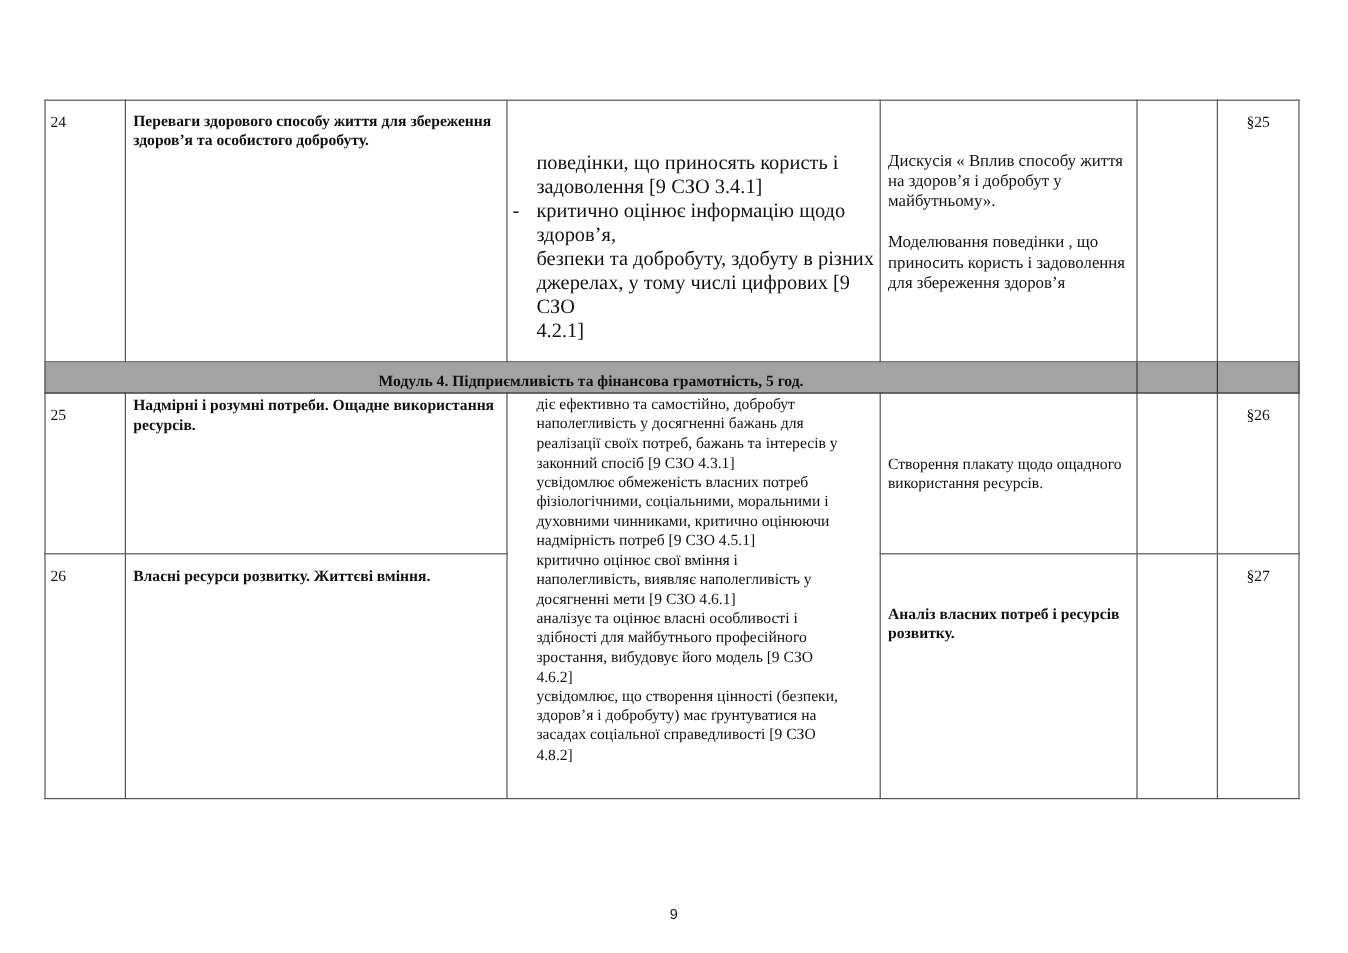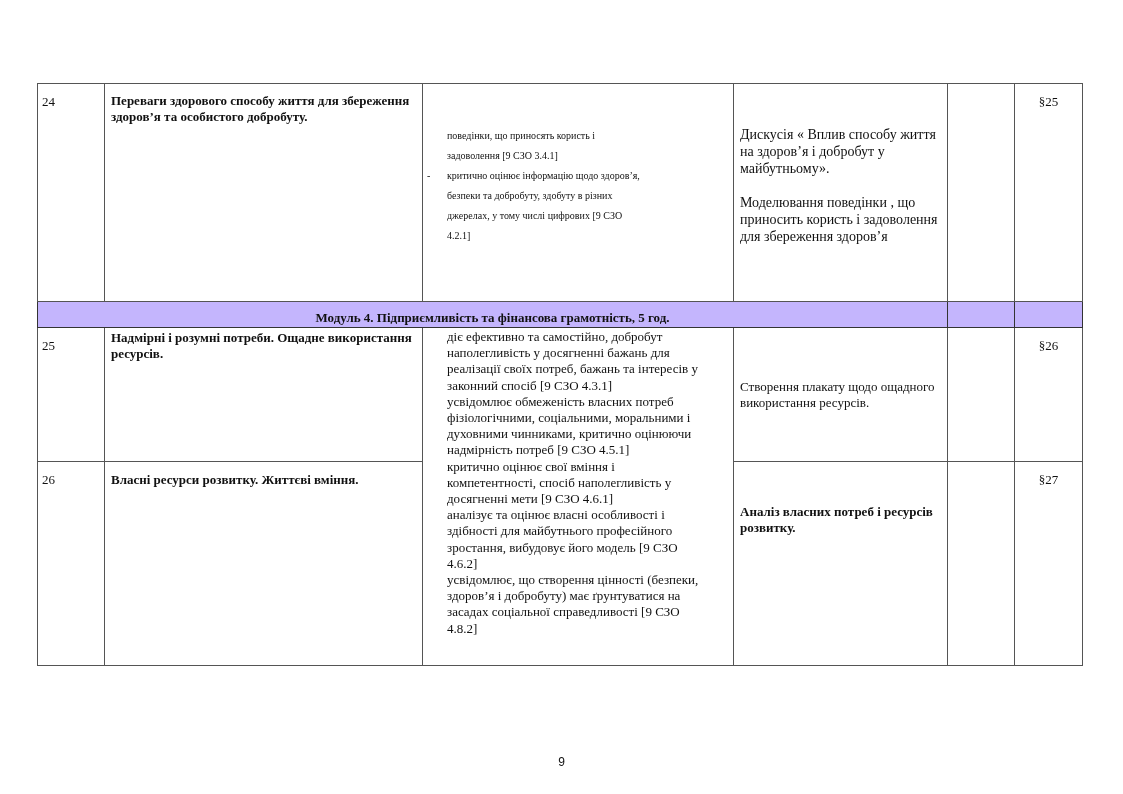--- a/index.html
+++ b/index.html
@@ -8,21 +8,21 @@
     .page { position: absolute; left: 0; top: 0; width: 1123px; height: 662px; }
     table.plan { position: absolute; left: 37px; top: 83px; border-collapse: collapse;
                  table-layout: fixed; width: 1045px; }
     table.plan td { border: 1.5px solid #555; vertical-align: top; padding: 0; font-size: 13px; line-height: 16px; }
     .num { padding: 10px 4px 0 4px !important; font-size: 12px; }
     .topic { padding: 9px 6px 0 6px !important; font-weight: bold; font-size: 13px; line-height: 16px; }
     .comp { padding: 0 4px 0 24px !important; position: relative; }
     .comp .line { display: block; }
     .act { padding: 0 6px !important; }
     .ref { padding: 10px 6px 0 6px !important; font-size: 13px; text-align: center; }
-    tr.module td { background: #c4b5fd; border-color: #333; height: 24px; }
+    tr.module td { background: #a3a3a3; border-color: #333; height: 24px; }
     tr.module td.title { text-align: center; font-weight: bold; font-size: 13px; vertical-align: bottom;
                          padding: 0 0 1px 0 !important; }
     .dash { position: absolute; left: 4px; }
     .page-number { position: absolute; left: 0; width: 1123px; top: 755px; text-align: center;
                    font-family: "Liberation Sans", "DejaVu Sans", sans-serif; font-size: 12px; }
   </style>
 </head>
 <body>
 
 <div class="page">
@@ -34,21 +34,21 @@
       <col style="width:214px">
       <col style="width:67px">
       <col style="width:68px">
     </colgroup>
 
     <tbody>
         <tr style="height:218px">
       <td class="num">24</td>
       <td class="topic">Переваги здорового способу життя для збереження здоров’я та особистого добробуту.</td>
       <td class="comp">
-        <div style="padding-top:42px; line-height:20px; font-size:10px;">
+        <div style="padding-top:42px; line-height:20px; font-size:17px;">
           <span class="line">поведінки, що приносять користь і</span>
           <span class="line">задоволення [9 СЗО 3.4.1]</span>
           <span class="line" style="position:relative;">
             <span class="dash" style="left:-20px;">-</span>
             <span>критично оцінює інформацію щодо здоров’я,</span>
           </span>
           <span class="line">безпеки та добробуту, здобуту в різних</span>
           <span class="line">джерелах, у тому числі цифрових [9 СЗО</span>
           <span class="line">4.2.1]</span>
         </div>
@@ -76,21 +76,21 @@
         <div style="padding-top:1px; font-size:13px; line-height:16.2px;">
           <span class="line">діє ефективно та самостійно, добробут</span>
           <span class="line">наполегливість у досягненні бажань для</span>
           <span class="line">реалізації своїх потреб, бажань та інтересів у</span>
           <span class="line">законний спосіб [9 СЗО 4.3.1]</span>
           <span class="line">усвідомлює обмеженість власних потреб</span>
           <span class="line">фізіологічними, соціальними, моральними і</span>
           <span class="line">духовними чинниками, критично оцінюючи</span>
           <span class="line">надмірність потреб [9 СЗО 4.5.1]</span>
           <span class="line">критично оцінює свої вміння і</span>
-          <span class="line">компетентності, спосіб наполегливість у</span>
+          <span class="line">наполегливість, виявляє наполегливість у</span>
           <span class="line">досягненні мети [9 СЗО 4.6.1]</span>
           <span class="line">аналізує та оцінює власні особливості і</span>
           <span class="line">здібності для майбутнього професійного</span>
           <span class="line">зростання, вибудовує його модель [9 СЗО</span>
           <span class="line">4.6.2]</span>
           <span class="line">усвідомлює, що створення цінності (безпеки,</span>
           <span class="line">здоров’я і добробуту) має ґрунтуватися на</span>
           <span class="line">засадах соціальної справедливості [9 СЗО</span>
           <span class="line">4.8.2]</span>
         </div>

